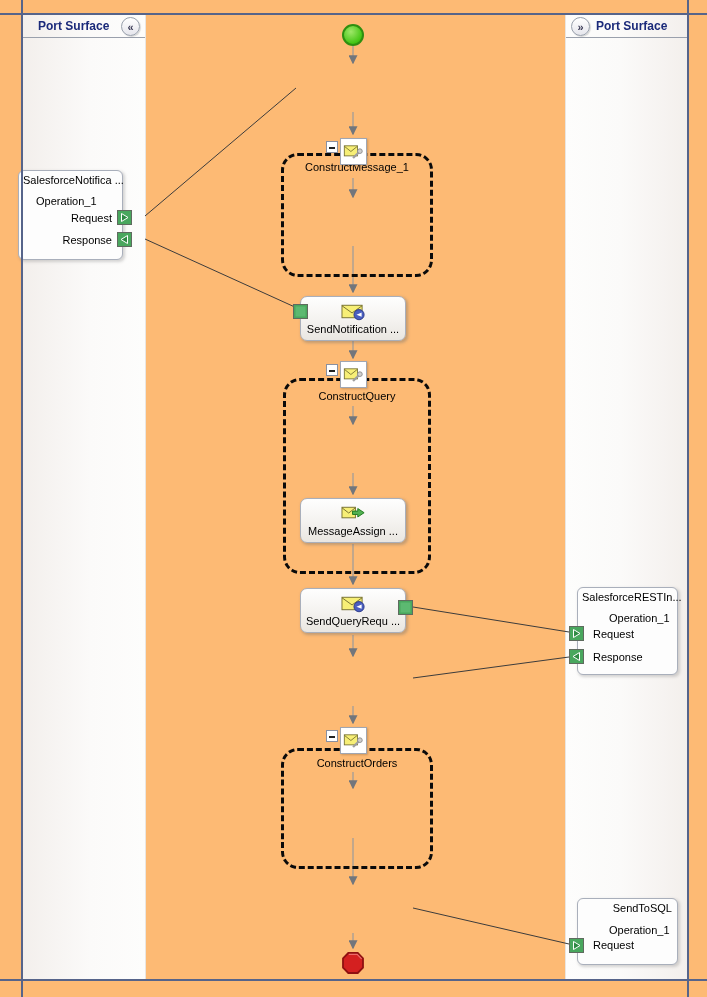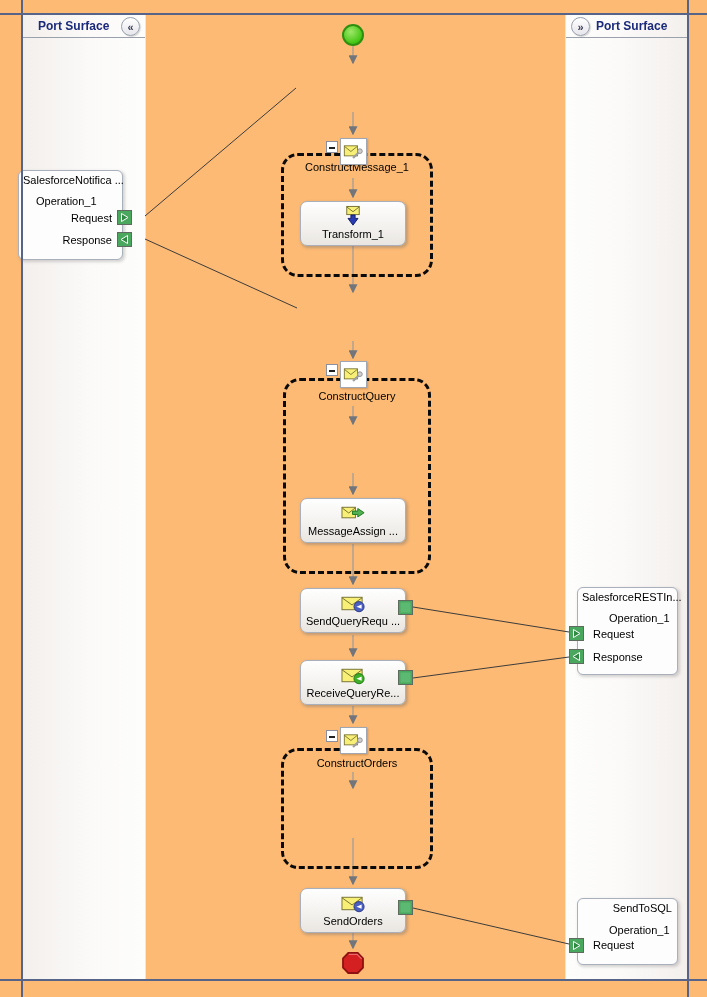--- a/index.html
+++ b/index.html
@@ -167,27 +167,30 @@
 
   <div class="group" style="left:281px;top:153px;width:146px;height:118px">
     <div class="group-label" style="top:5px">ConstructMessage_1</div>
   </div>
   <div class="minus" style="left:326px;top:141px"></div>
   <div class="cbox" style="left:340px;top:138px">
     <svg>
         <use href="#icn-construct"></use>
       </svg>
   </div>
-  <div class="action" style="left:300px;top:201px">
+
+  <div class="action" style="left:300px;top:296px">
     <svg class="shape-icon">
-        <use href="#icn-transform"></use>
-      </svg>
-    <div class="action-label">Transform_1</div>
-  </div>
-
+        <use href="#icn-send"></use>
+      </svg>
+    <div class="action-label">SendNotification ...</div>
+    <svg class="sq" style="left:-8px;top:7px">
+        <use href="#sq-plain"></use>
+      </svg>
+  </div>
 
   <div class="group" style="left:283px;top:378px;width:142px;height:190px">
     <div class="group-label" style="top:9px">ConstructQuery</div>
   </div>
   <div class="minus" style="left:326px;top:364px"></div>
   <div class="cbox" style="left:340px;top:361px">
     <svg>
         <use href="#icn-construct"></use>
       </svg>
   </div>
@@ -201,49 +204,31 @@
   <div class="action" style="left:300px;top:588px">
     <svg class="shape-icon">
         <use href="#icn-send"></use>
       </svg>
     <div class="action-label">SendQueryRequ ...</div>
     <svg class="sq" style="right:-8px;top:11px">
         <use href="#sq-plain"></use>
       </svg>
   </div>
 
-  <div class="action" style="left:300px;top:660px">
-    <svg class="shape-icon">
-        <use href="#icn-receive"></use>
-      </svg>
-    <div class="action-label">ReceiveQueryRe...</div>
-    <svg class="sq" style="right:-8px;top:9px">
-        <use href="#sq-plain"></use>
-      </svg>
-  </div>
 
   <div class="group" style="left:281px;top:748px;width:146px;height:115px">
     <div class="group-label" style="top:6px">ConstructOrders</div>
   </div>
   <div class="minus" style="left:326px;top:730px"></div>
   <div class="cbox" style="left:340px;top:727px">
     <svg>
         <use href="#icn-construct"></use>
       </svg>
   </div>
 
-  <div class="action" style="left:300px;top:888px">
-    <svg class="shape-icon">
-        <use href="#icn-send"></use>
-      </svg>
-    <div class="action-label">SendOrders</div>
-    <svg class="sq" style="right:-8px;top:11px">
-        <use href="#sq-plain"></use>
-      </svg>
-  </div>
 
   <svg class="end-shape">
       <use href="#icn-end"></use>
     </svg>
 
   <div class="port" style="left:18px;top:170px;width:105px;height:90px">
     <div class="ptxt" style="top:3px;left:4px">SalesforceNotifica ...</div>
     <div class="ptxt" style="top:24px;left:17px">Operation_1</div>
     <div class="ptxt" style="top:41px;right:10px">Request</div>
     <div class="ptxt" style="top:63px;right:10px">Response</div>

